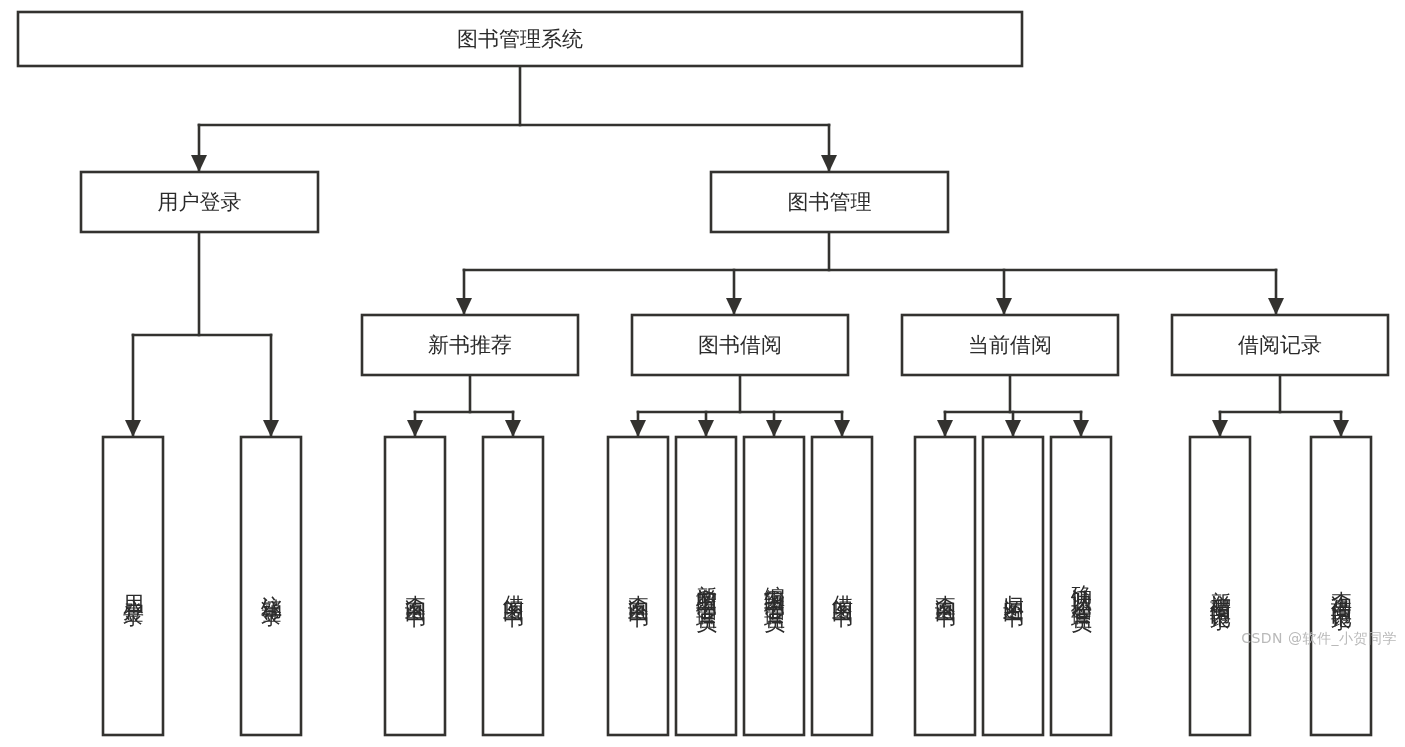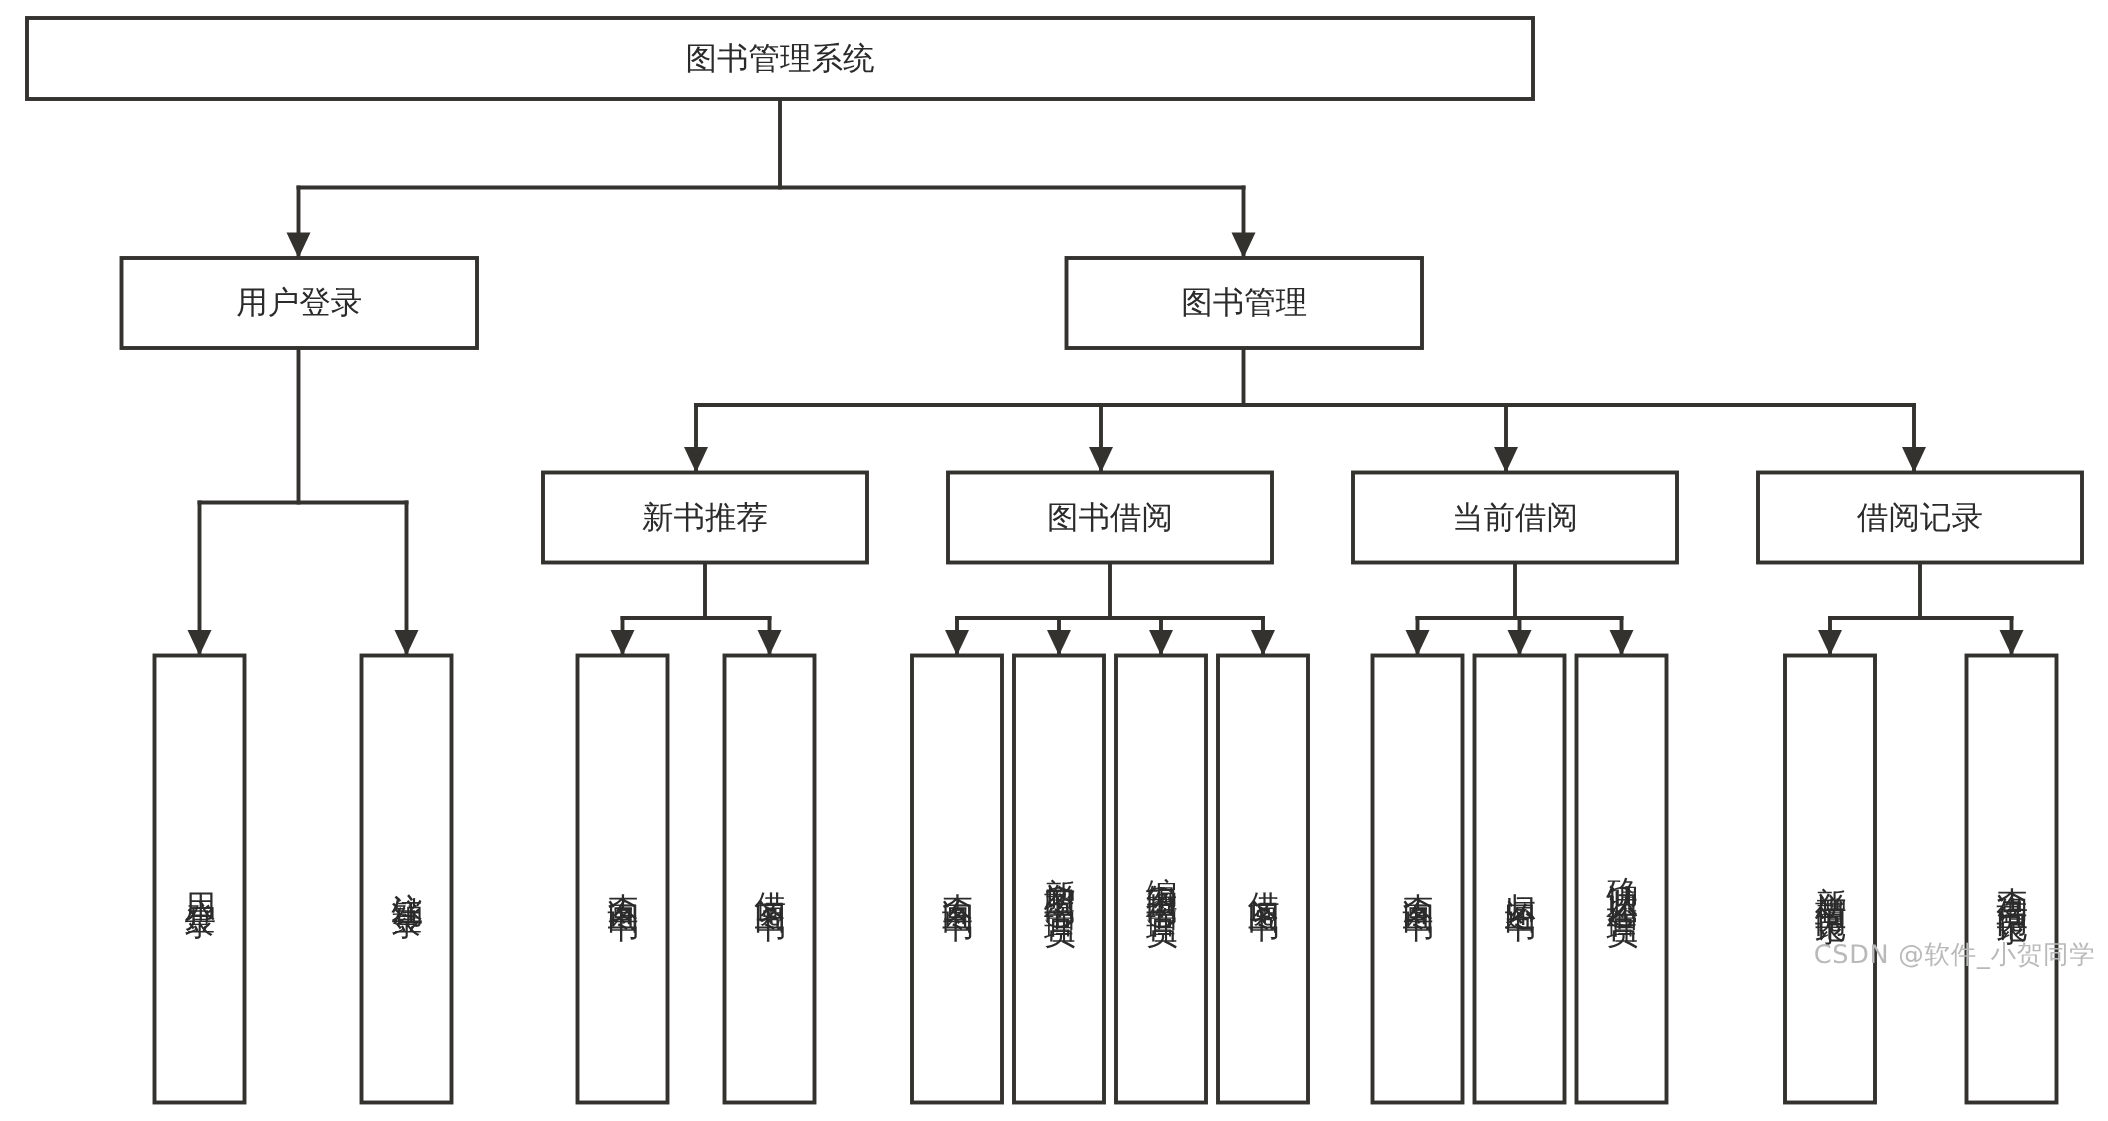--- a/index.html
+++ b/index.html
@@ -63,21 +63,21 @@
     color: #2b2b2b;
     line-height: 1;
     white-space: nowrap;
     pointer-events: none;
   }
   .watermark {
     position: absolute;
     right: 8px;
     bottom: 6px;
     font-family: "DejaVu Sans", "Liberation Sans", sans-serif;
-    font-size: 17px;
+    font-size: 14px;
     color: #b9b9b9;
     letter-spacing: 0.5px;
     white-space: nowrap;
   }
 </style>
 </head>
 <body>
 
 <div id="diagram-root">
   <svg id="flowchart" viewBox="0 0 1405 747">

